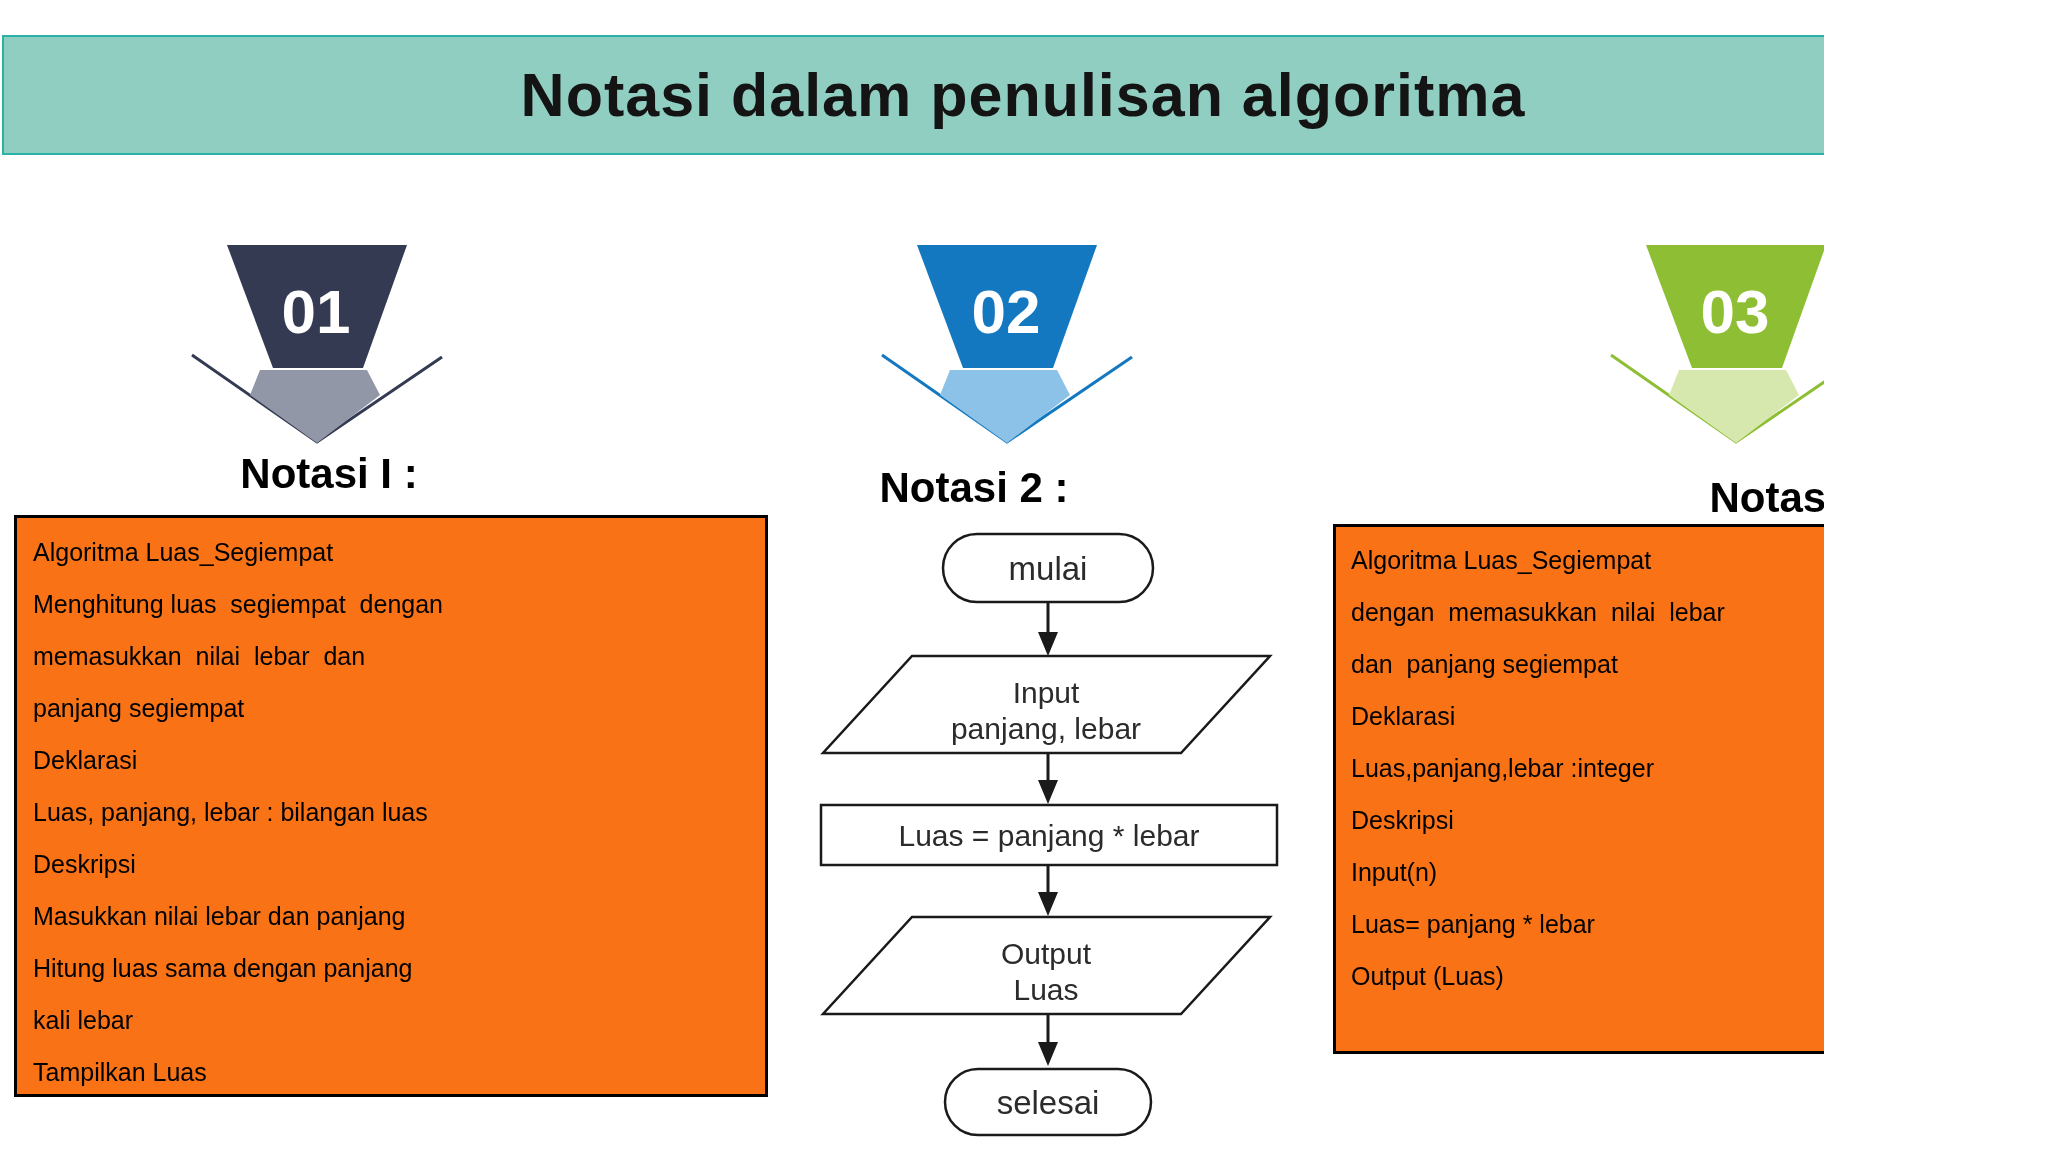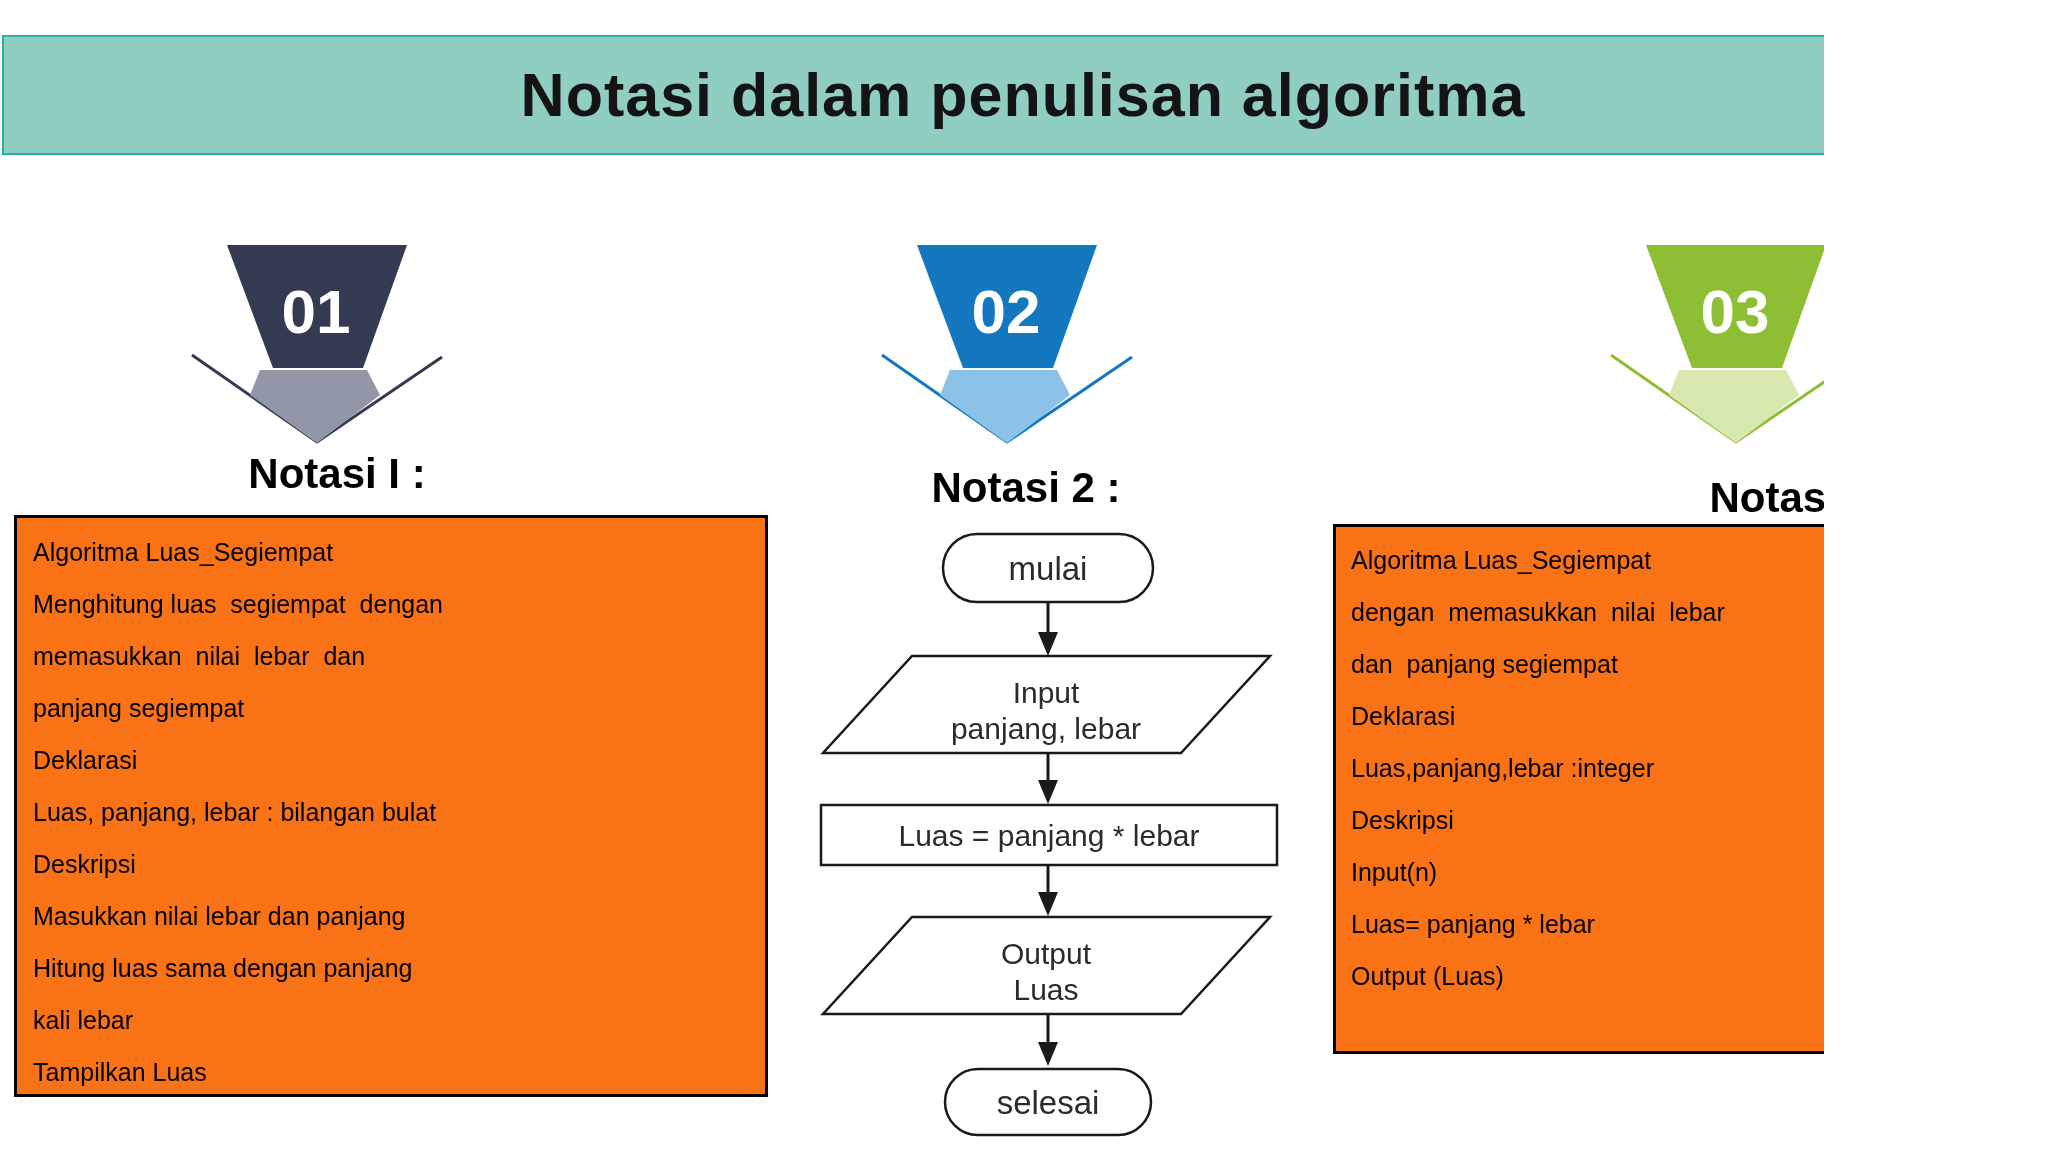--- a/index.html
+++ b/index.html
@@ -59,31 +59,31 @@
     <text class="fnum" x="159" y="90">02</text>
   </svg>
 
   <svg class="funnel" style="left:1576px;top:243px;" viewBox="0 0 320 270">
     <polyline class="vline f3s" points="35,112 160,199 285,114"></polyline>
     <polygon class="f3l" points="103,127 210,127 223,152 160,200 93,152"></polygon>
     <polygon class="f3b" points="70,2 250,2 206,125 116,125"></polygon>
     <text class="fnum" x="159" y="90">03</text>
   </svg>
 
-  <div class="notasi-label" style="left:337px;top:450px;">Notasi I :</div>
-  <div class="notasi-label" style="left:1026px;top:464px;">Notasi 2 :</div>
+  <div class="notasi-label" style="left:329px;top:450px;">Notasi I :</div>
+  <div class="notasi-label" style="left:974px;top:464px;">Notasi 2 :</div>
   <div class="notasi-label" style="left:1804px;top:474px;">Notasi 3 :</div>
 
   <div class="code-box box-1">
     <div class="ln">Algoritma Luas_Segiempat</div>
     <div class="ln">Menghitung luas  segiempat  dengan</div>
     <div class="ln">memasukkan  nilai  lebar  dan</div>
     <div class="ln">panjang segiempat</div>
     <div class="ln">Deklarasi</div>
-    <div class="ln">Luas, panjang, lebar : bilangan bulat</div>
+    <div class="ln">Luas, panjang, lebar : bilangan luas</div>
     <div class="ln">Deskripsi</div>
     <div class="ln">Masukkan nilai lebar dan panjang</div>
     <div class="ln">Hitung luas sama dengan panjang</div>
     <div class="ln">kali lebar</div>
     <div class="ln">Tampilkan Luas</div>
   </div>
 
   <svg class="flowchart" viewBox="0 0 462 622">
 
     <rect class="fc-shape" x="125" y="14" width="210" height="68" rx="34" ry="34"></rect>

